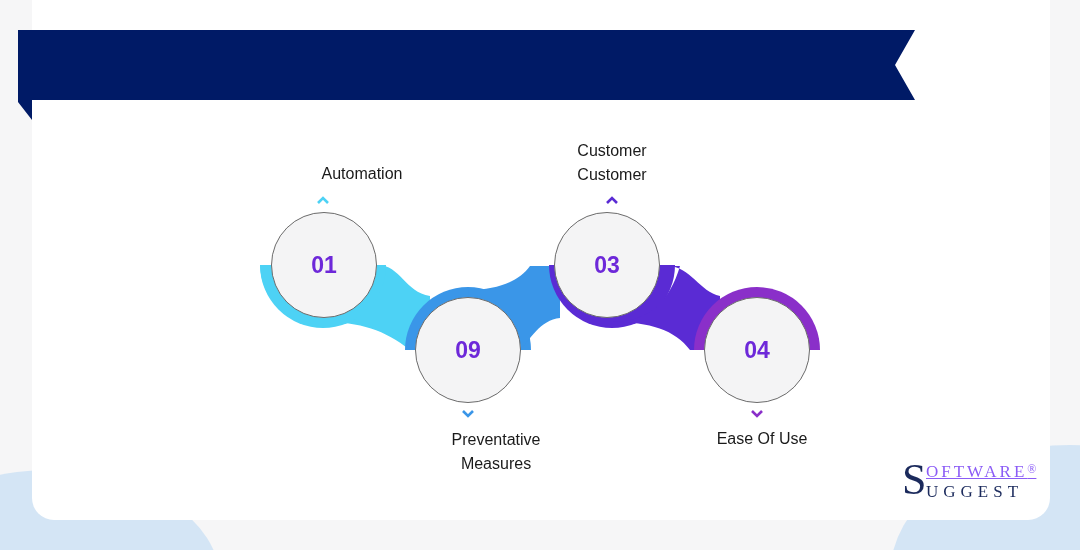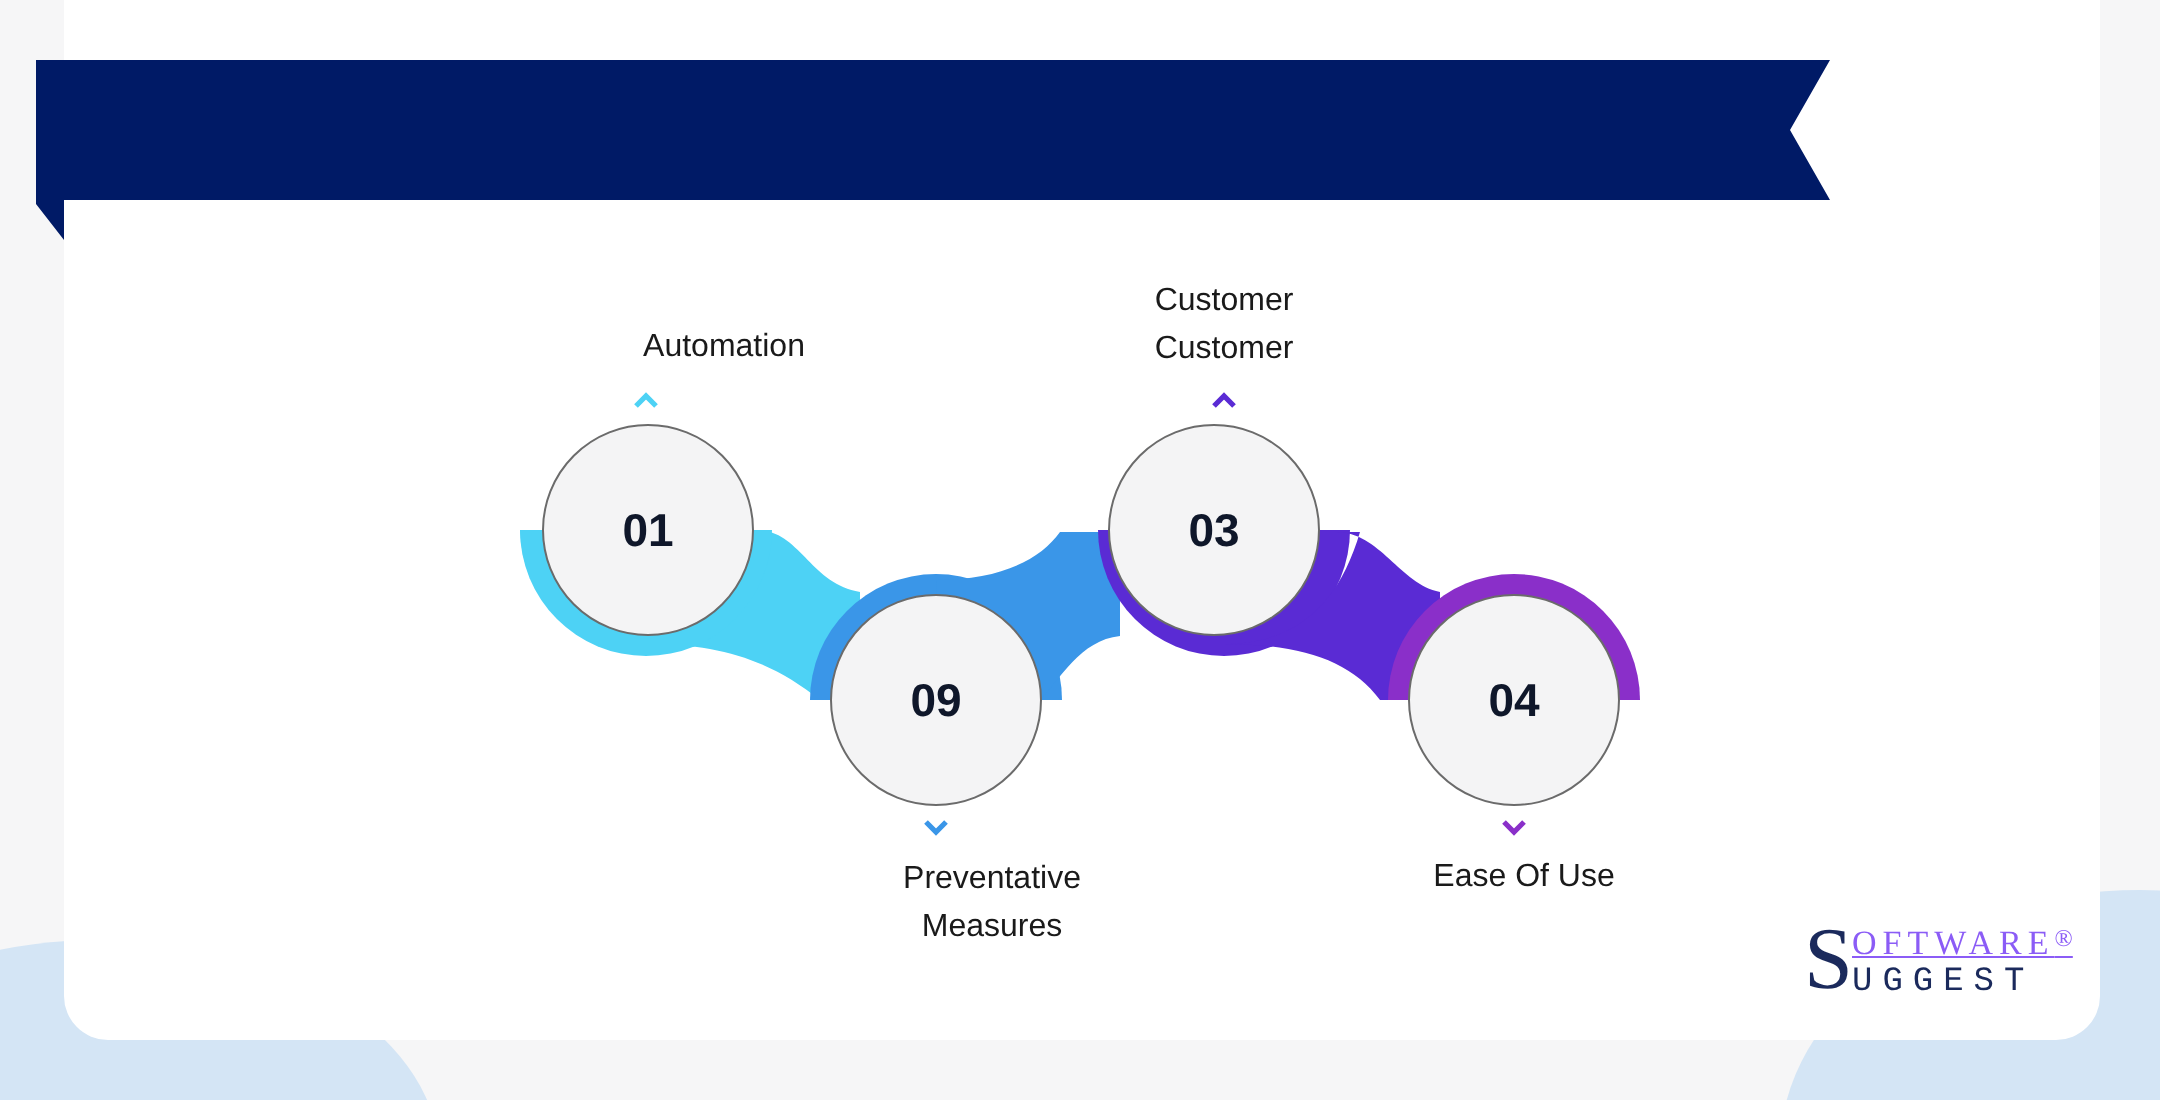--- a/index.html
+++ b/index.html
@@ -18,38 +18,38 @@
     .banner-title {
       position: absolute; left: 36px; top: 18px; height: 36px; line-height: 36px;
       color: #ffffff; font-weight: bold; font-size: 31px; letter-spacing: 0.1px;
       white-space: nowrap;
     }
     .diagram { position: absolute; left: 0; top: 0; width: 1080px; height: 550px; }
     .circle {
       position: absolute; width: 106px; height: 106px; border-radius: 50%;
       background: #f4f4f5; border: 1px solid #6b6b6b; box-sizing: border-box;
       display: flex; align-items: center; justify-content: center;
-      font-weight: bold; font-size: 23px; color: #0f172a;
+      font-weight: bold; font-size: 23px; color: #6d28d9;
     }
     .label {
       position: absolute; color: #1a1a1a; font-size: 16px; line-height: 24px;
       text-align: center; white-space: nowrap; transform: translateX(-50%);
     }
     .chev { position: absolute; transform: translateX(-50%); }
     .logo { position: absolute; left: 902px; top: 458px; width: 140px; height: 44px; }
     .logo-s {
       position: absolute; left: 0; top: 0; font-family: "Liberation Serif", serif;
       font-size: 44px; line-height: 44px; color: #1b2a5c;
     }
     .logo-top {
       position: absolute; left: 24px; top: 4px; font-family: "Liberation Serif", serif;
       font-size: 17px; letter-spacing: 3px; color: #8b5cf6; white-space: nowrap; text-decoration: underline;
     }
     .logo-bot {
-      position: absolute; left: 24px; top: 24px; font-family: Liberation Mono, monospace;
+      position: absolute; left: 24px; top: 24px; font-family: Liberation Serif, serif;
       font-size: 17px; letter-spacing: 5px; color: #1b2a5c; white-space: nowrap;
     }
     .logo-reg { font-size: 12px; vertical-align: top; letter-spacing: 0; }
   </style>
 </head>
 <body>
 
 <div class="bg-blob" style="left:-120px; top:470px; width:340px; height:220px;"></div>
 <div class="bg-blob" style="left:890px; top:445px; width:360px; height:260px;"></div>
 

